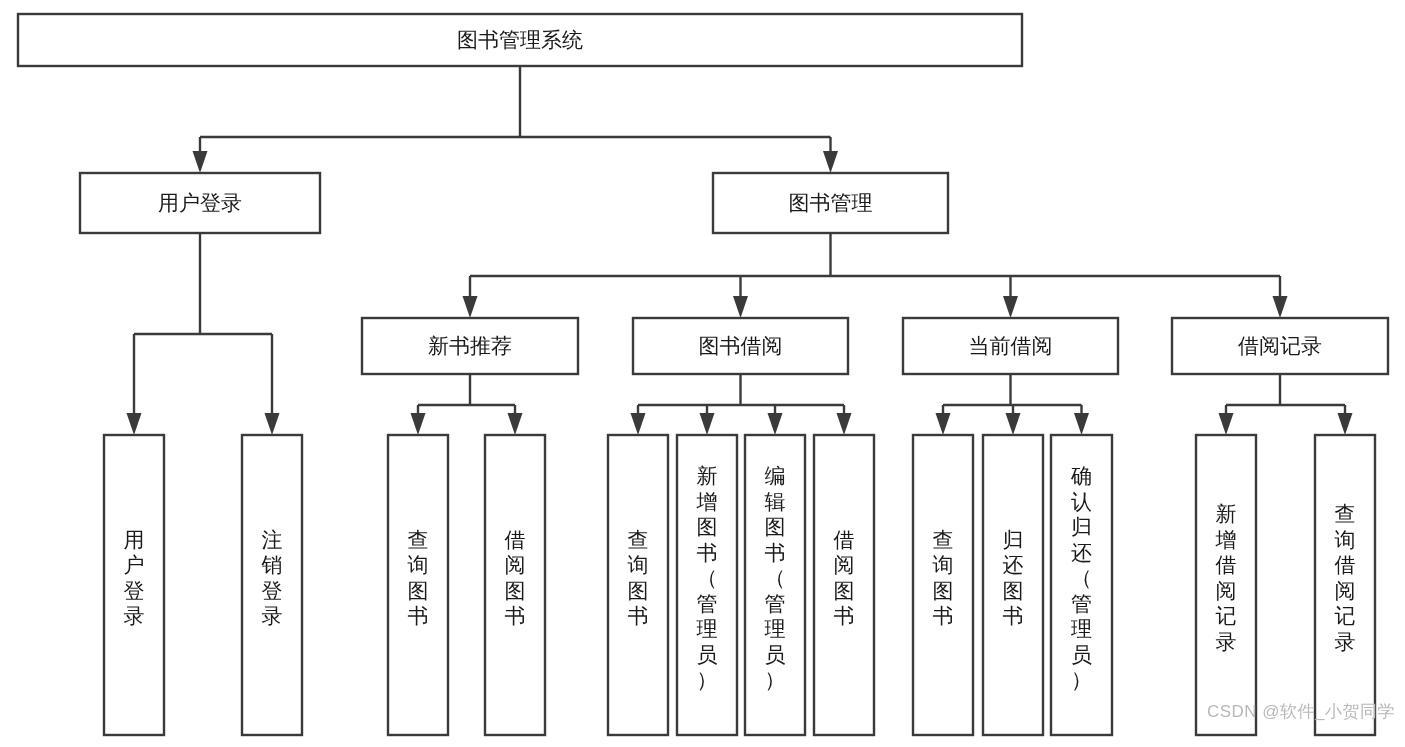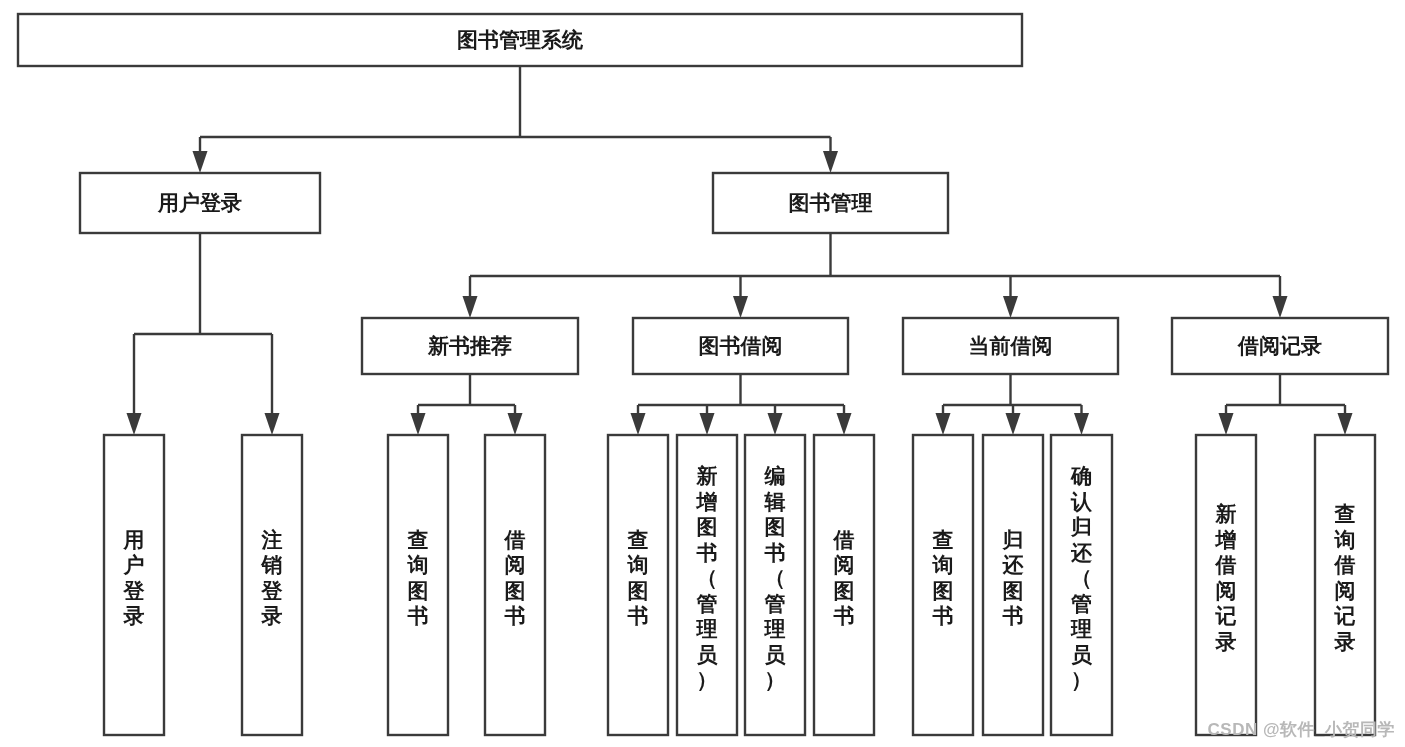--- a/index.html
+++ b/index.html
@@ -12,21 +12,20 @@
     width: 1405px;
     height: 747px;
     font-family: "Liberation Sans", "DejaVu Sans", sans-serif;
     overflow: hidden;
     position: relative;
   }
   #diagram-root {
     position: relative;
     width: 1405px;
     height: 747px;
-    font-weight: bold;
   }
   svg#diagram-svg {
     position: absolute;
     top: 0;
     left: 0;
     width: 1405px;
     height: 747px;
     display: block;
   }
   .node-box {
@@ -53,21 +52,21 @@
   }
   .node-label-v {
     font-family: "Liberation Sans", "DejaVu Sans", sans-serif;
     font-size: 21px;
     fill: #1a1a1a;
     text-anchor: middle;
   }
   .watermark {
     position: absolute;
     right: 10px;
-    bottom: 6px;
+    bottom: 24px;
     font-family: "Liberation Sans", "DejaVu Sans", sans-serif;
     font-size: 17px;
     color: #b8b8b8;
     letter-spacing: 0.5px;
     white-space: nowrap;
     user-select: none;
   }
 </style>
 </head>
 <body>

